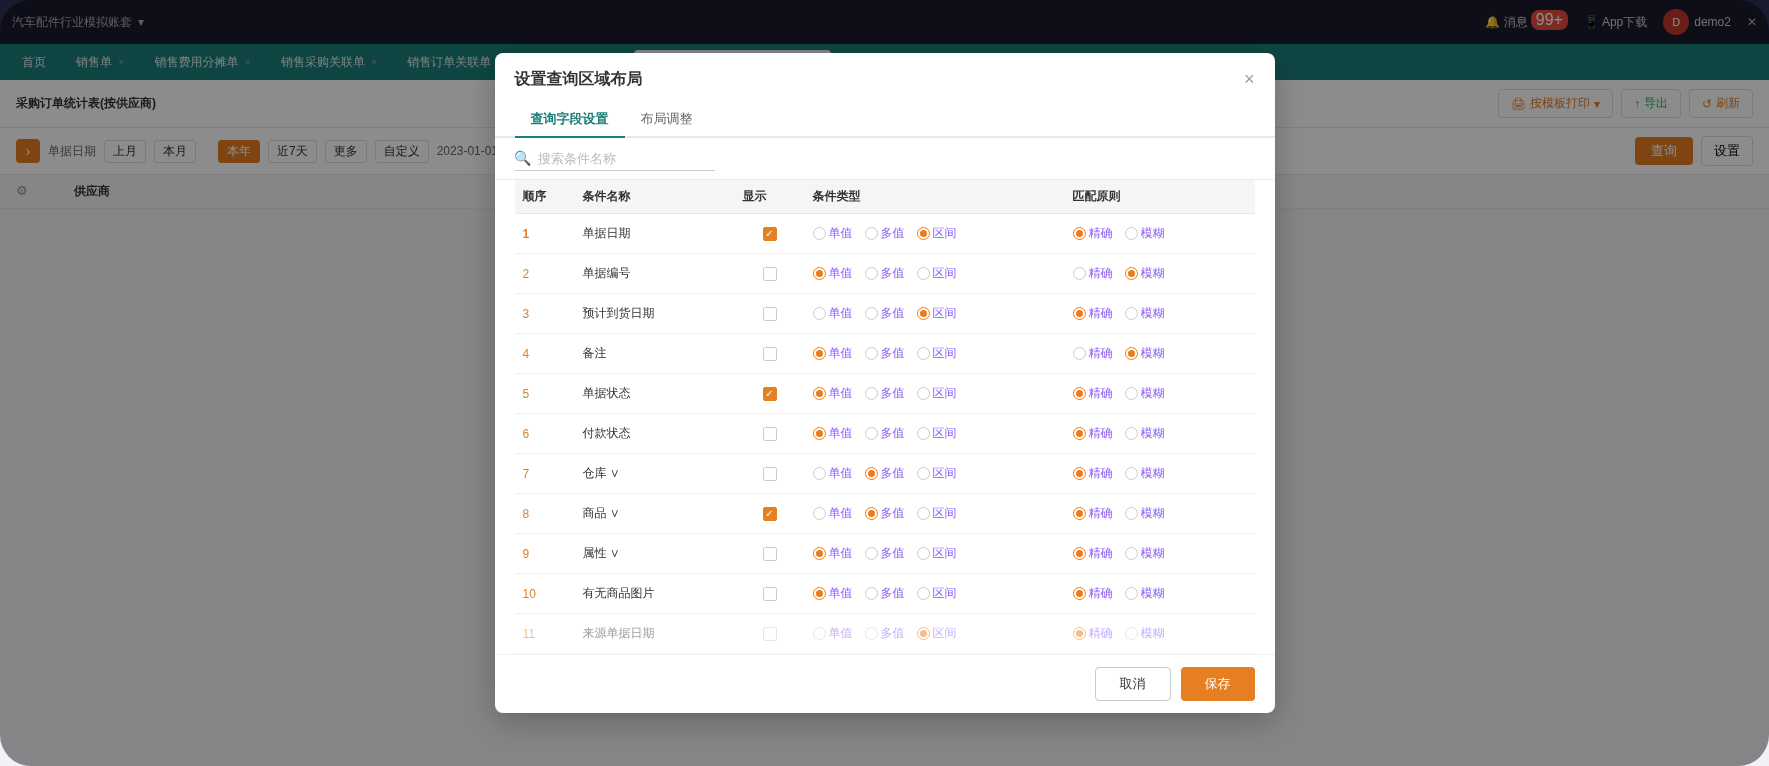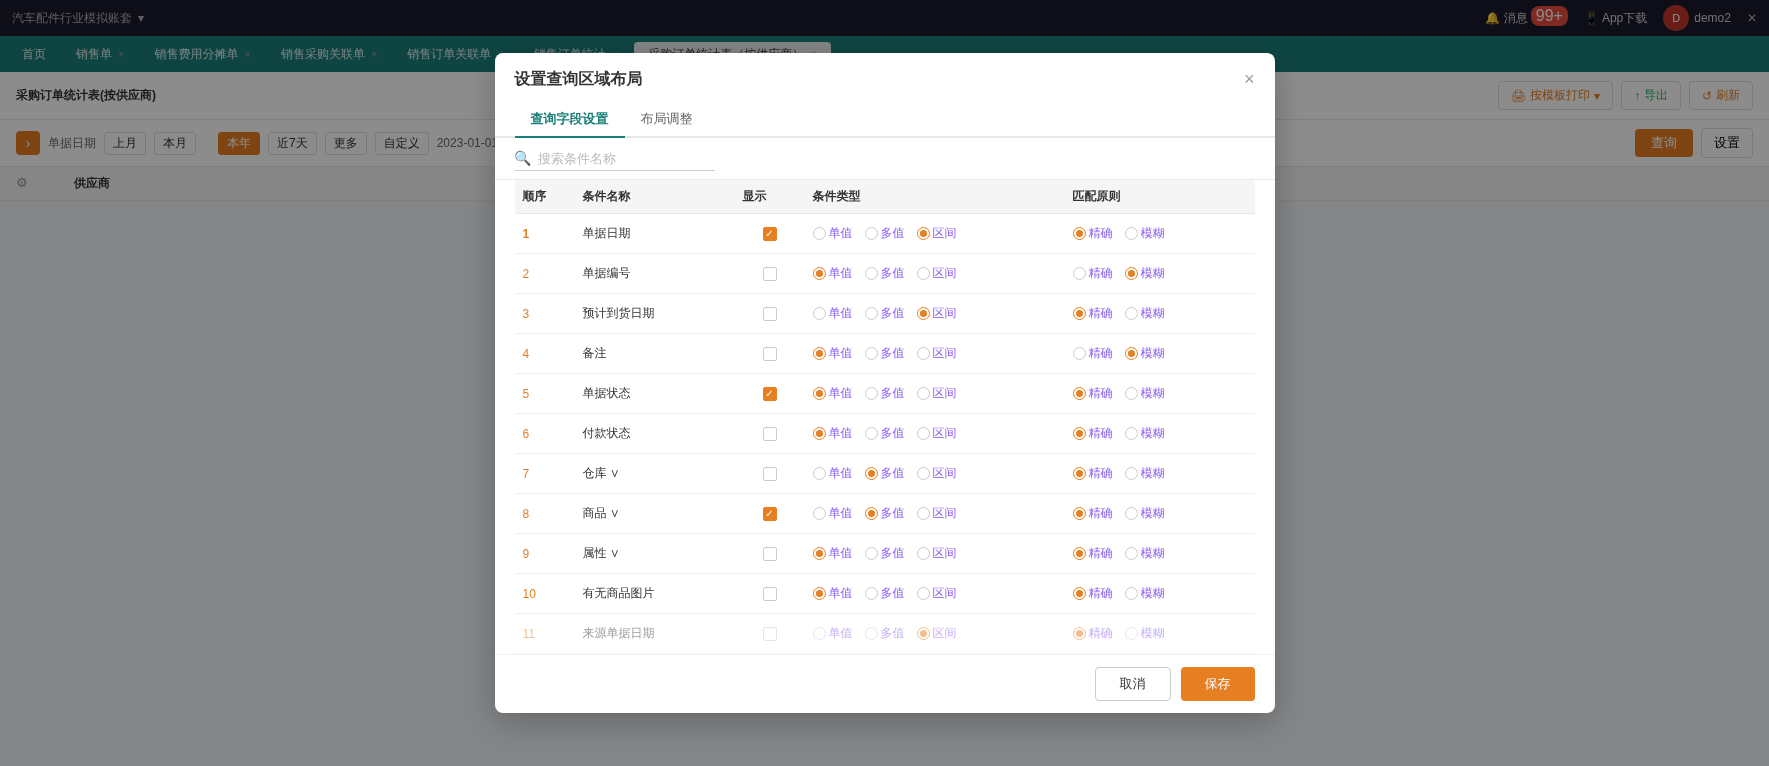--- a/index.html
+++ b/index.html
@@ -1,20 +1,20 @@
 <!DOCTYPE html>
 <html><head>
   <meta charset="utf-8">
   <style>
     * { box-sizing: border-box; margin: 0; padding: 0; }
     body { font-family: "Microsoft YaHei", sans-serif; font-size: 13px; background: #f0f2f5; overflow: hidden; }
 
     
     .top-bar {
-      height: 36px;
+      height: 44px;
       background: #1a1a2e;
       display: flex;
       align-items: center;
       justify-content: space-between;
       padding: 0 12px;
       color: #ccc;
     }
     .top-bar-left { font-size: 12px; color: #aaa; display: flex; align-items: center; gap: 6px; }
     .top-bar-right { display: flex; align-items: center; gap: 16px; font-size: 12px; }
     .notification-badge {
@@ -107,20 +107,21 @@
 
     
     .overlay {
       position: fixed;
       top: 0; left: 0; right: 0; bottom: 0;
       background: rgba(0,0,0,0.45);
       z-index: 100;
       display: flex;
       align-items: center;
       justify-content: center;
+      border-radius: 31px;
     }
 
     
     .dialog {
       background: #fff;
       border-radius: 8px;
       width: 780px;
       max-height: 680px;
       display: flex;
       flex-direction: column;

